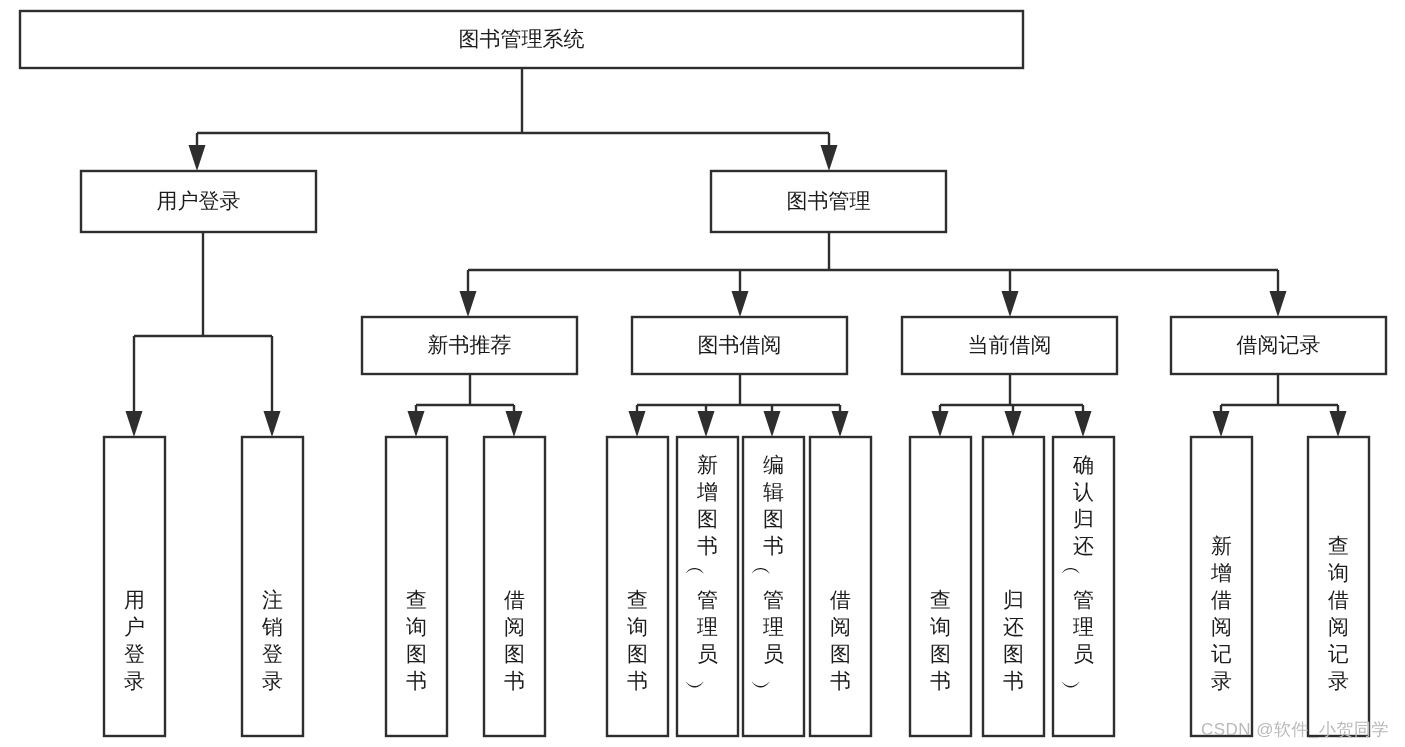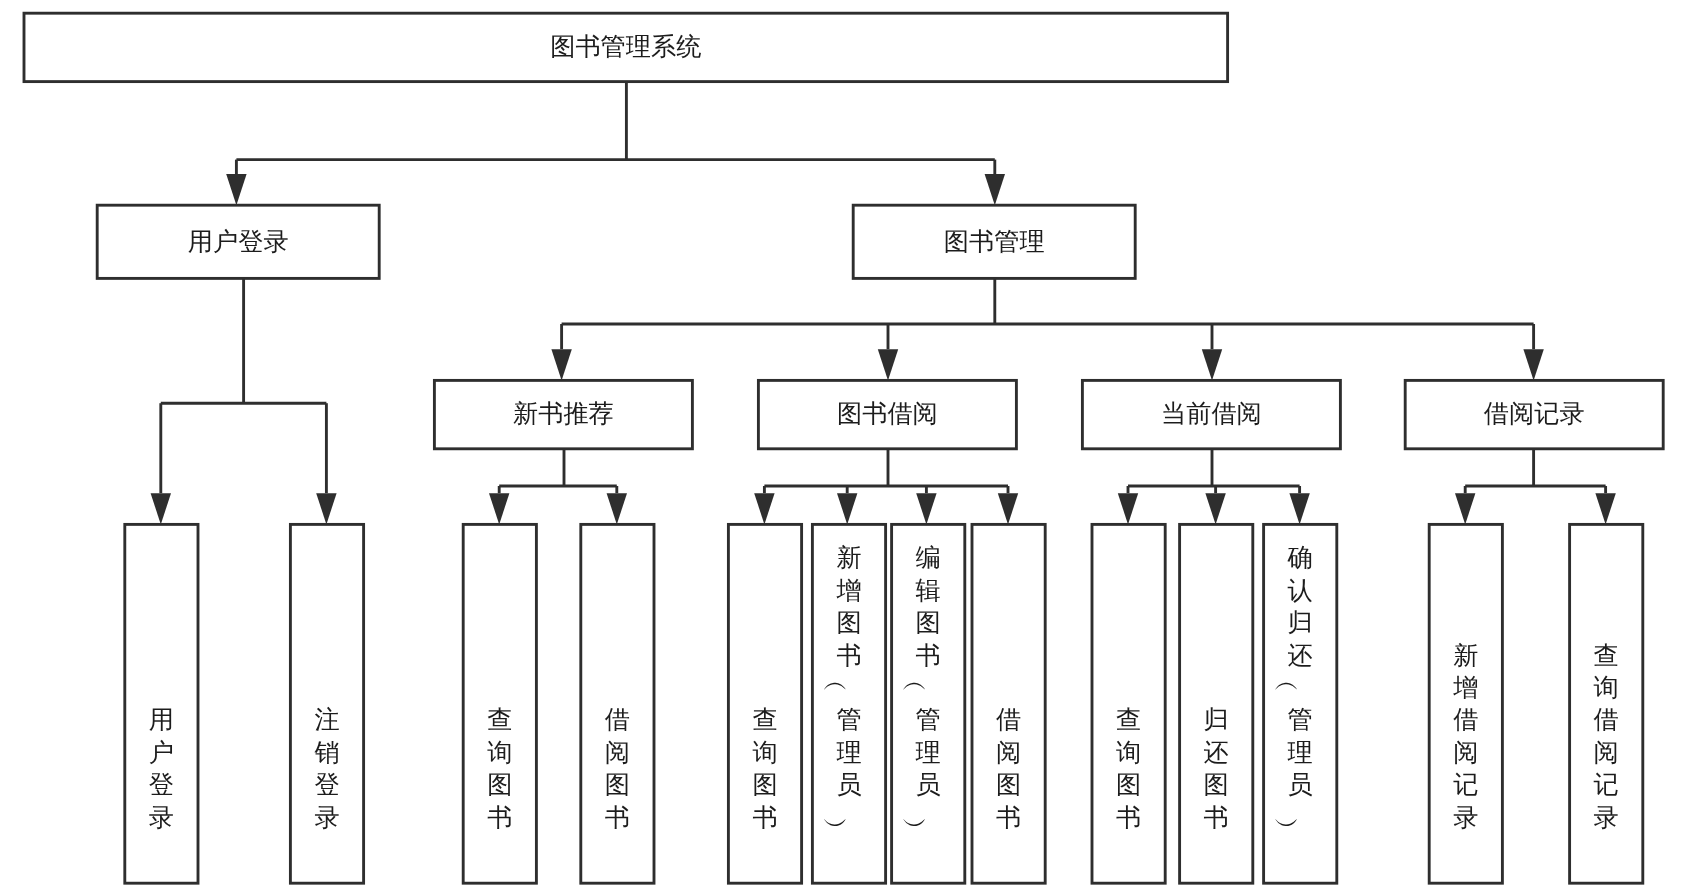--- a/index.html
+++ b/index.html
@@ -201,13 +201,14 @@
         <g>
           <rect x="1191" y="437" width="61" height="299" class="node-rect"></rect>
           <text x="1221.5" y="553" class="node-label-v"><tspan x="1221.5" dy="0">新</tspan><tspan x="1221.5" dy="27">增</tspan><tspan x="1221.5" dy="27">借</tspan><tspan x="1221.5" dy="27">阅</tspan><tspan x="1221.5" dy="27">记</tspan><tspan x="1221.5" dy="27">录</tspan></text>
         </g>
         <g>
           <rect x="1308" y="437" width="61" height="299" class="node-rect"></rect>
           <text x="1338.5" y="553" class="node-label-v"><tspan x="1338.5" dy="0">查</tspan><tspan x="1338.5" dy="27">询</tspan><tspan x="1338.5" dy="27">借</tspan><tspan x="1338.5" dy="27">阅</tspan><tspan x="1338.5" dy="27">记</tspan><tspan x="1338.5" dy="27">录</tspan></text>
         </g>
       </g>
   </svg>
+  <div class="watermark">CSDN @软件_小贺同学</div>
 </div>
 
 </body></html>

